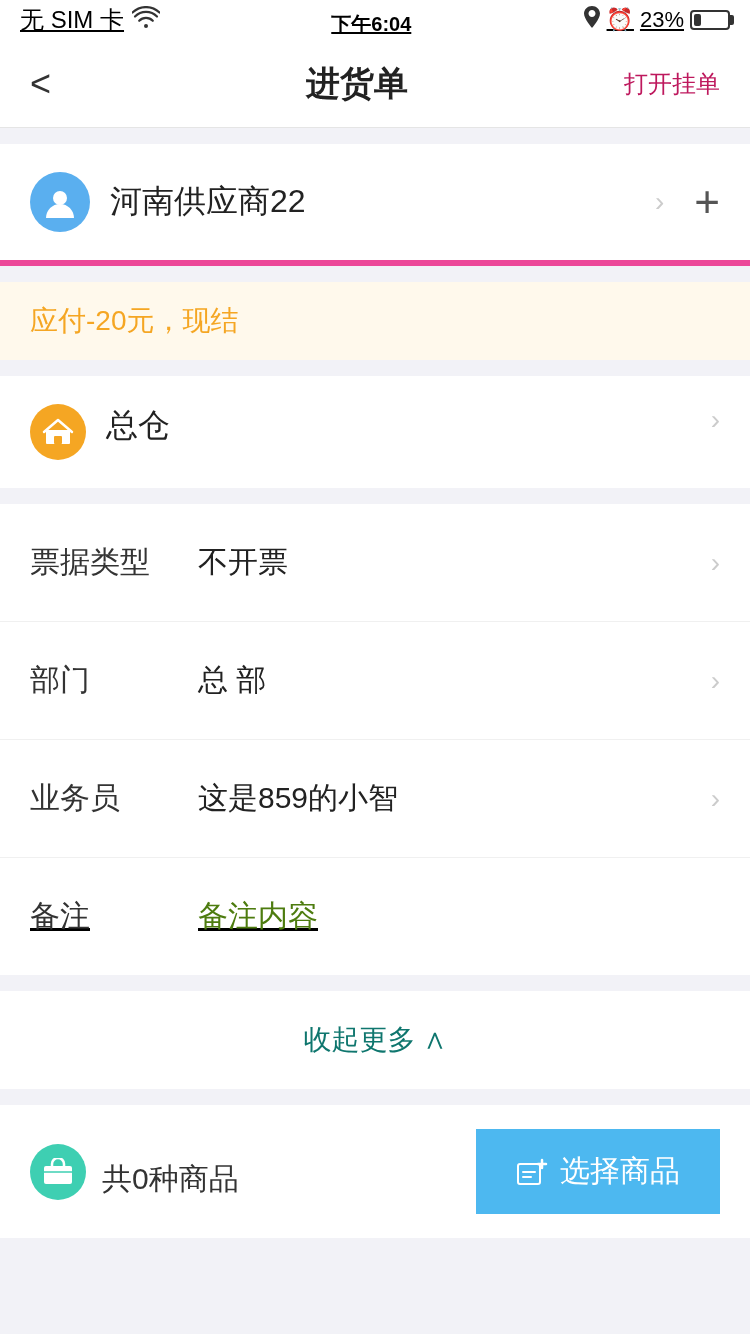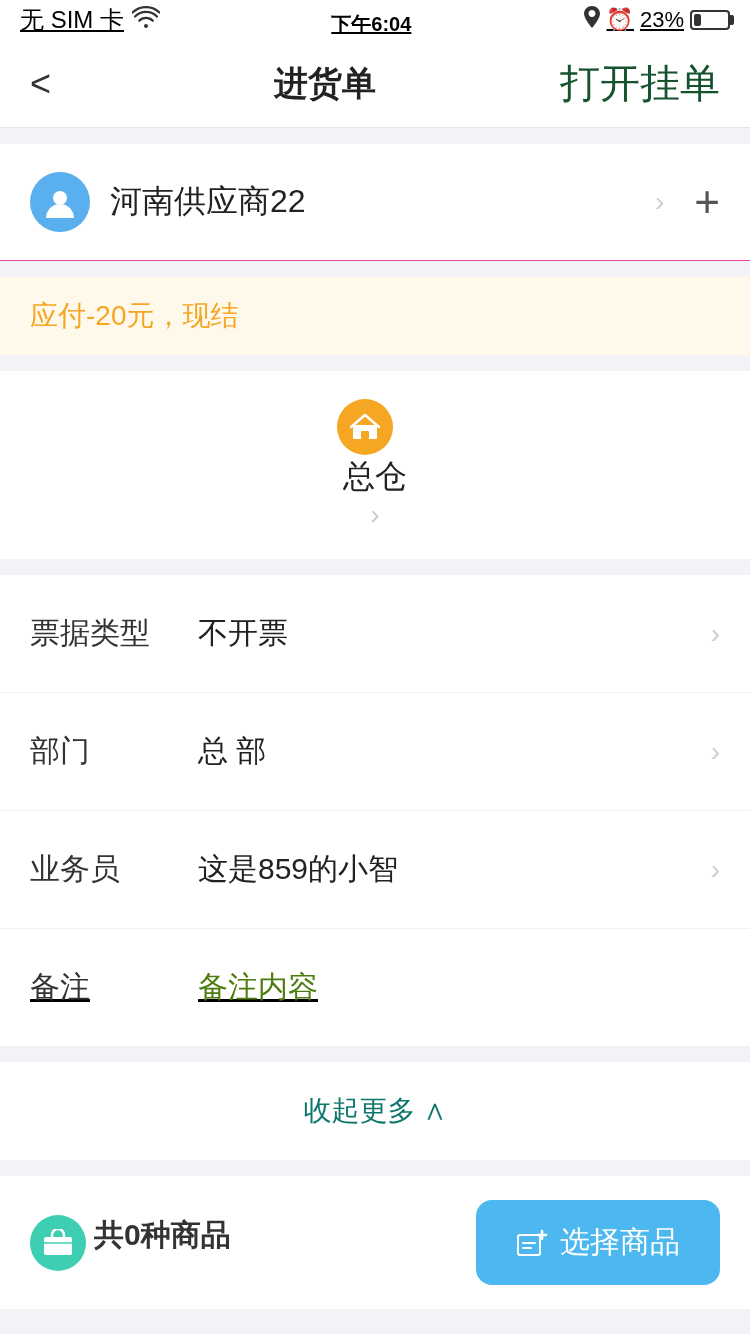--- a/index.html
+++ b/index.html
@@ -65,43 +65,43 @@
       color: #333;
       cursor: pointer;
       width: 60px;
     }
     .nav-title {
       font-size: 34px;
       font-weight: 700;
       color: #222;
     }
     .nav-action {
-      font-size: 40px;
-      color: #14532d;
+      font-size: 24px;
+      color: #be185d;
       cursor: pointer;
     }
 
     
     .content {
       background: #f2f2f7;
     }
 
     
     .card {
       background: #fff;
       margin-bottom: 16px;
     }
 
     
     .supplier-row {
       display: flex;
       align-items: center;
       padding: 28px 30px;
       background: #fff;
-      border-bottom: 1px solid #ec4899;
+      border-bottom: 6px solid #ec4899;
     }
     .supplier-avatar {
       width: 60px; height: 60px;
       border-radius: 50%;
       background: #5aafef;
       display: flex; align-items: center; justify-content: center;
       margin-right: 20px;
       flex-shrink: 0;
     }
     .supplier-avatar svg { width: 36px; height: 36px; }
@@ -126,25 +126,24 @@
       background: #fff9ec;
       padding: 20px 30px;
       font-size: 28px;
       color: #f5a623;
       margin-bottom: 16px;
     }
 
     
     .warehouse-row {
       display: flex;
-      align-items: center;
+      align-items: flex-start;
       padding: 28px 30px;
       background: #fff;
       margin-bottom: 16px;
-      flex-direction: column;
     }
     .warehouse-icon {
       width: 56px; height: 56px;
       border-radius: 50%;
       background: #f5a623;
       display: flex; align-items: center; justify-content: center;
       margin-right: 20px;
       flex-shrink: 0;
     }
     .warehouse-icon svg { width: 32px; height: 32px; }
@@ -210,39 +209,38 @@
     .bottom-bar {
       background: #fff;
       display: flex;
       align-items: center;
       justify-content: space-between;
       padding: 24px 30px;
       margin-top: 16px;
     }
     .product-count-area {
       display: flex;
-      align-items: flex-start;
-      gap: 8px;
-      font-weight: bold;
+      align-items: flex-end;
+      gap: 16px;
     }
     .product-icon-circle {
       width: 56px; height: 56px;
       border-radius: 50%;
       background: #3ecfb2;
       display: flex; align-items: center; justify-content: center;
     }
     .product-count-text {
       font-size: 30px;
       color: #333;
     }
     .select-btn {
       background: #4db8f0;
       color: #fff;
       border: none;
-      border-radius: 16px;
+      border-radius: 0;
       padding: 22px 40px;
       font-size: 30px;
       display: flex;
       align-items: center;
       gap: 12px;
       cursor: pointer;
     }
 
     
     .gray-fill {

